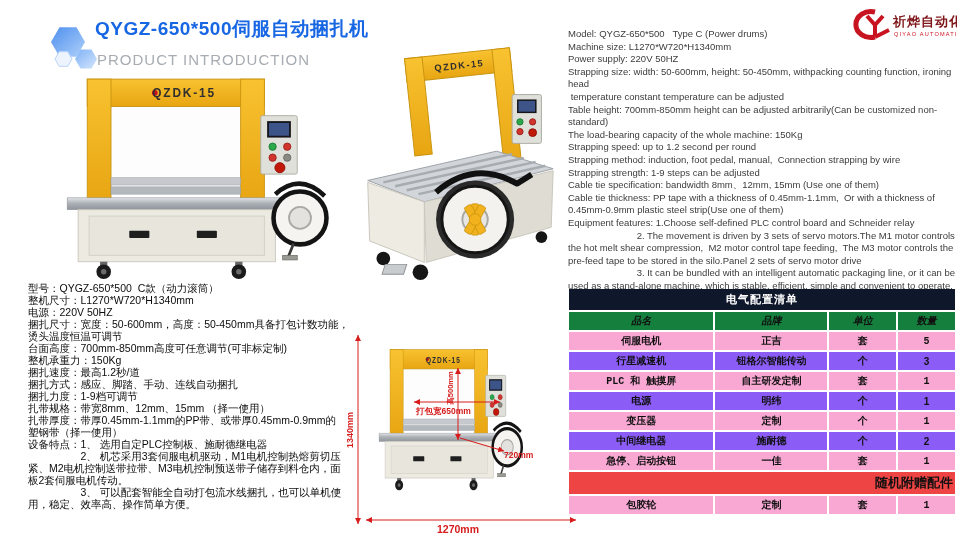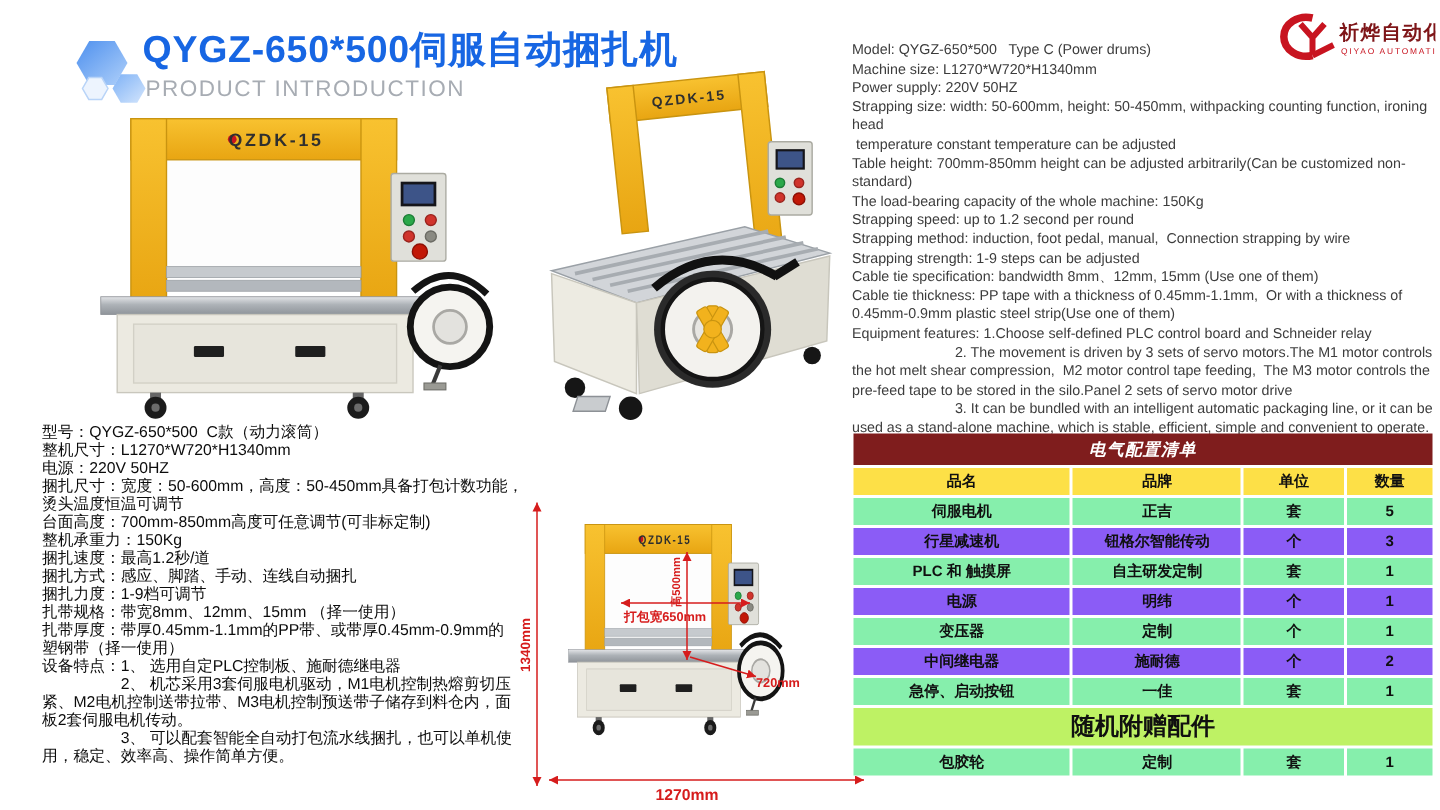--- a/index.html
+++ b/index.html
@@ -4,21 +4,21 @@
 <style>
   html,body{margin:0;padding:0;background:#888;}
   .page{
     position:relative;width:960px;height:540px;background:#ffffff;
     font-family:"Liberation Sans","DejaVu Sans",sans-serif;
     overflow:hidden;margin:0 auto;
   }
   
   .hexlogo{position:absolute;left:42px;top:12px;width:58px;height:58px;}
   .title{
-    position:absolute;left:95px;top:16px;font-size:25px;font-weight:bold;
+    position:absolute;left:95px;top:16px;font-size:19px;font-weight:bold;
     color:#1766E3;letter-spacing:0.5px;white-space:nowrap;
   }
   .subtitle{
     position:absolute;left:97px;top:51px;font-size:15px;color:#A7ACB3;
     letter-spacing:1px;white-space:nowrap;
   }
   .brand{position:absolute;left:845px;top:6px;width:112px;height:40px;}
   
   .specs-en{
     position:absolute;left:568px;top:28px;width:392px;
@@ -33,25 +33,25 @@
   .m-front{position:absolute;left:58px;top:70px;width:274px;height:210px;}
   .m-angle{position:absolute;left:350px;top:36px;width:215px;height:244px;}
   .m-dim{position:absolute;left:346px;top:330px;width:232px;height:205px;}
   
   .cfg{position:absolute;left:567px;top:287px;width:390px;}
   .cfg table{width:100%;border-collapse:separate;border-spacing:2px;table-layout:fixed;}
   .cfg td{
     text-align:center;font-size:10px;font-weight:bold;color:#101010;
     padding:2px 2px;height:13px;overflow:hidden;white-space:nowrap;
   }
-  .cfg .t-title td{background:#7f1d1d;color:#ffffff;font-size:11px;letter-spacing:1px;padding:3px;font-style:italic;}
-  .cfg .t-head td{background:#fde047;}
-  .cfg .r-light td{background:#86efac;}
+  .cfg .t-title td{background:#0f172a;color:#ffffff;font-size:11px;letter-spacing:1px;padding:3px;}
+  .cfg .t-head td{background:#15803d;font-style:italic;}
+  .cfg .r-light td{background:#f9a8d4;font-family:Liberation Mono, monospace;}
   .cfg .r-dark td{background:#8b5cf6;}
-  .cfg .t-section td{background:#bef264;text-align:center;font-size:16px;padding-left:2px;}
+  .cfg .t-section td{background:#ef4444;text-align:right;font-size:13px;padding-left:2px;}
   svg text{font-family:"Liberation Sans","DejaVu Sans",sans-serif;}
   .defs-hidden{position:absolute;width:0;height:0;overflow:hidden;}
 </style>
 </head>
 <body>
 
 <div class="page">
 
   <svg class="defs-hidden" aria-hidden="true">
     <defs>

